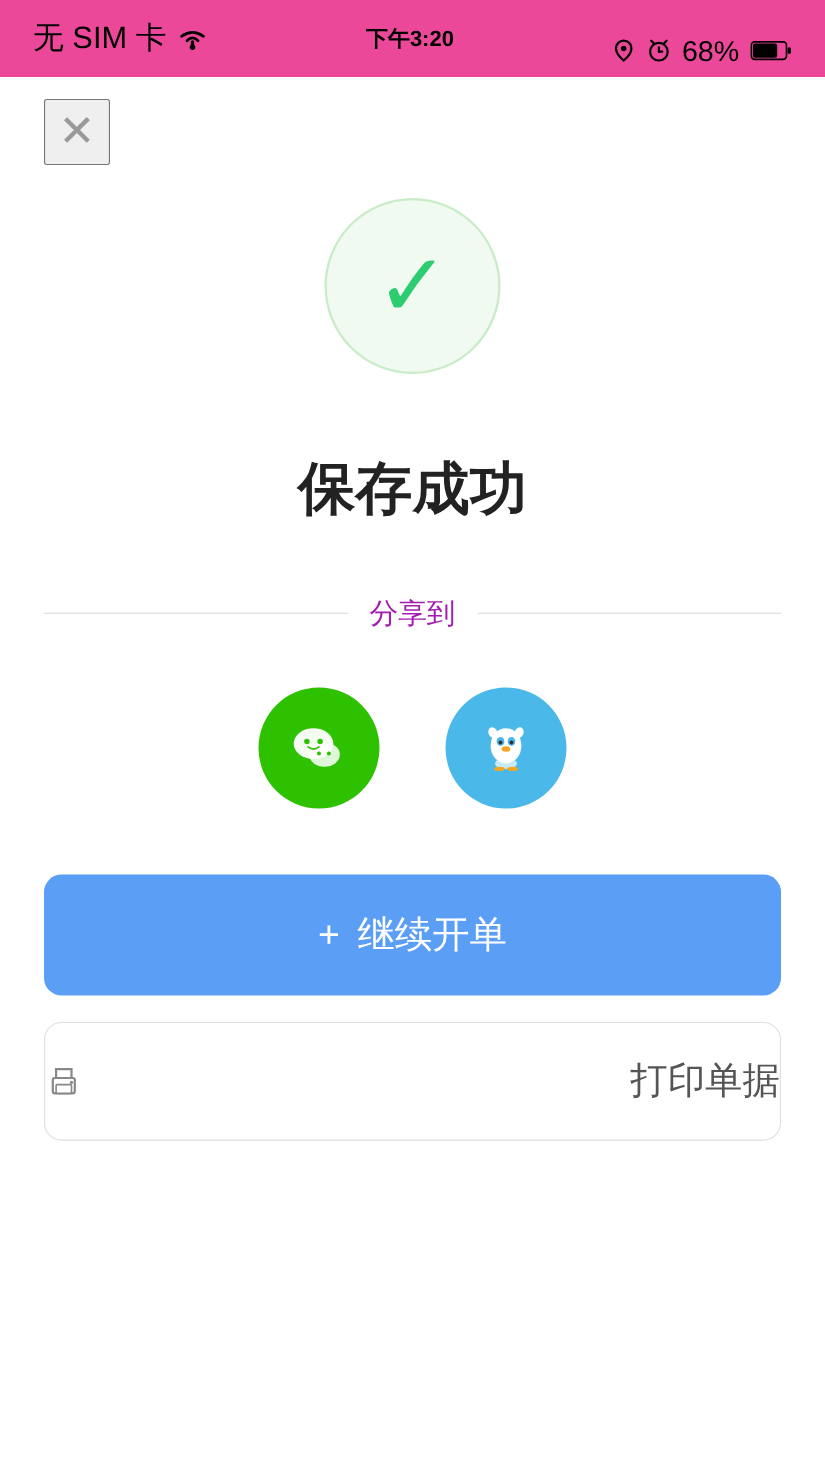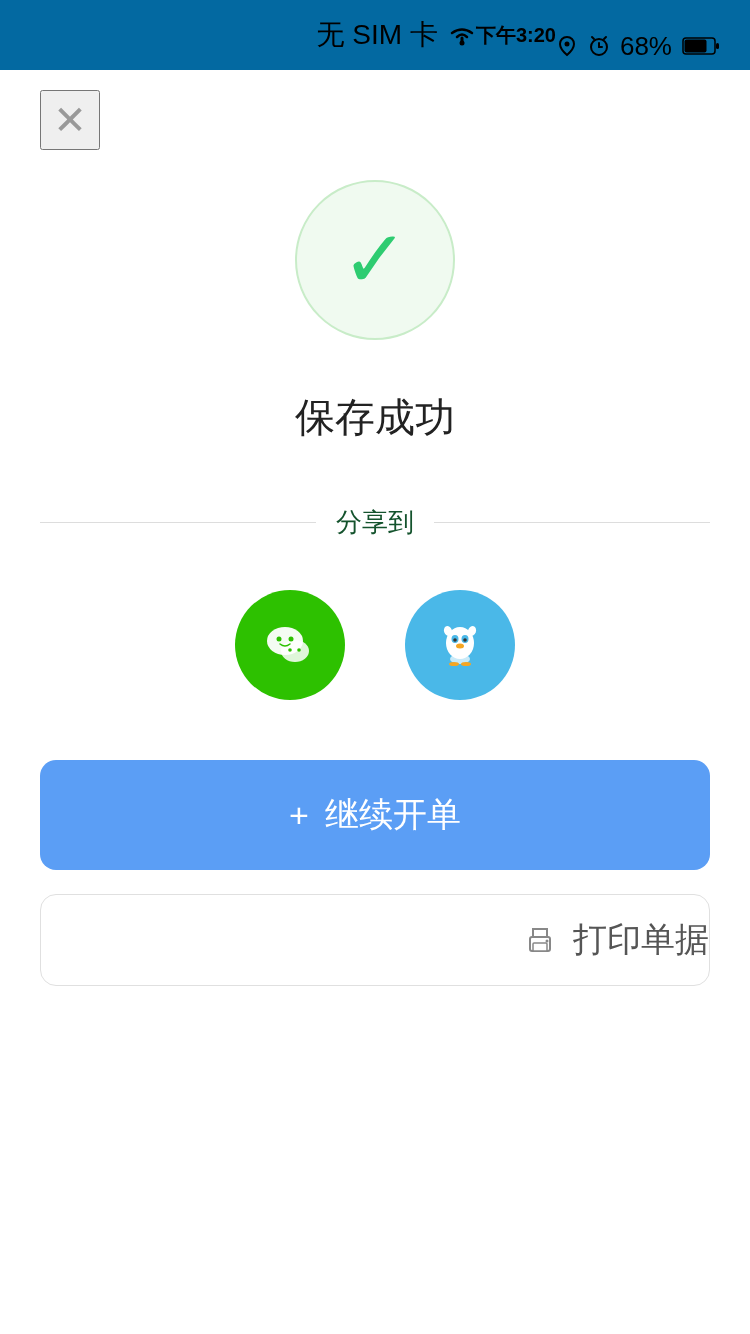--- a/index.html
+++ b/index.html
@@ -11,24 +11,24 @@
       background: #ffffff;
       font-family: -apple-system, "PingFang SC", "Helvetica Neue", sans-serif;
       display: flex;
       flex-direction: column;
     }
 
     
     .status-bar {
       width: 100%;
       height: 70px;
-      background: #0369a1;
-      display: flex;
-      align-items: center;
-      justify-content: flex-end;
+      background: #ec4899;
+      display: flex;
+      align-items: center;
+      justify-content: space-between;
       padding: 12px 30px;
       flex-shrink: 0;
     }
 
     .status-left {
       display: flex;
       align-items: center;
       gap: 10px;
       font-size: 28px;
       color: #000;
@@ -97,24 +97,25 @@
     }
 
     .checkmark {
       font-size: 80px;
       color: #2ecc71;
       line-height: 1;
     }
 
     
     .success-title {
-      font-size: 40px;
+      font-size: 52px;
       color: #222;
-      font-weight: 400;
+      font-weight: 700;
       margin-bottom: 60px;
+      margin-top: 20px;
     }
 
     
     .share-section {
       width: 100%;
       margin-bottom: 60px;
     }
 
     .share-divider-container {
       display: flex;
@@ -124,21 +125,21 @@
     }
 
     .divider-line {
       flex: 1;
       height: 1px;
       background: #ddd;
     }
 
     .share-label {
       font-size: 26px;
-      color: #14532d;
+      color: #a21caf;
       white-space: nowrap;
     }
 
     .share-icons {
       display: flex;
       justify-content: center;
       gap: 60px;
     }
 
     .share-icon-btn {
@@ -180,27 +181,27 @@
       justify-content: center;
       gap: 16px;
       cursor: pointer;
       font-size: 34px;
       color: #fff;
       font-weight: 400;
     }
 
     .btn-secondary {
       width: 100%;
-      height: 92px;
+      height: 108px;
       border-radius: 16px;
       background: #fff;
       border: 1px solid #e0e0e0;
       display: flex;
       align-items: center;
-      justify-content: flex-end;
+      justify-content: space-between;
       gap: 16px;
       cursor: pointer;
       font-size: 34px;
       color: #555;
       font-weight: 400;
     }
 
     .btn-icon {
       font-size: 34px;
     }

